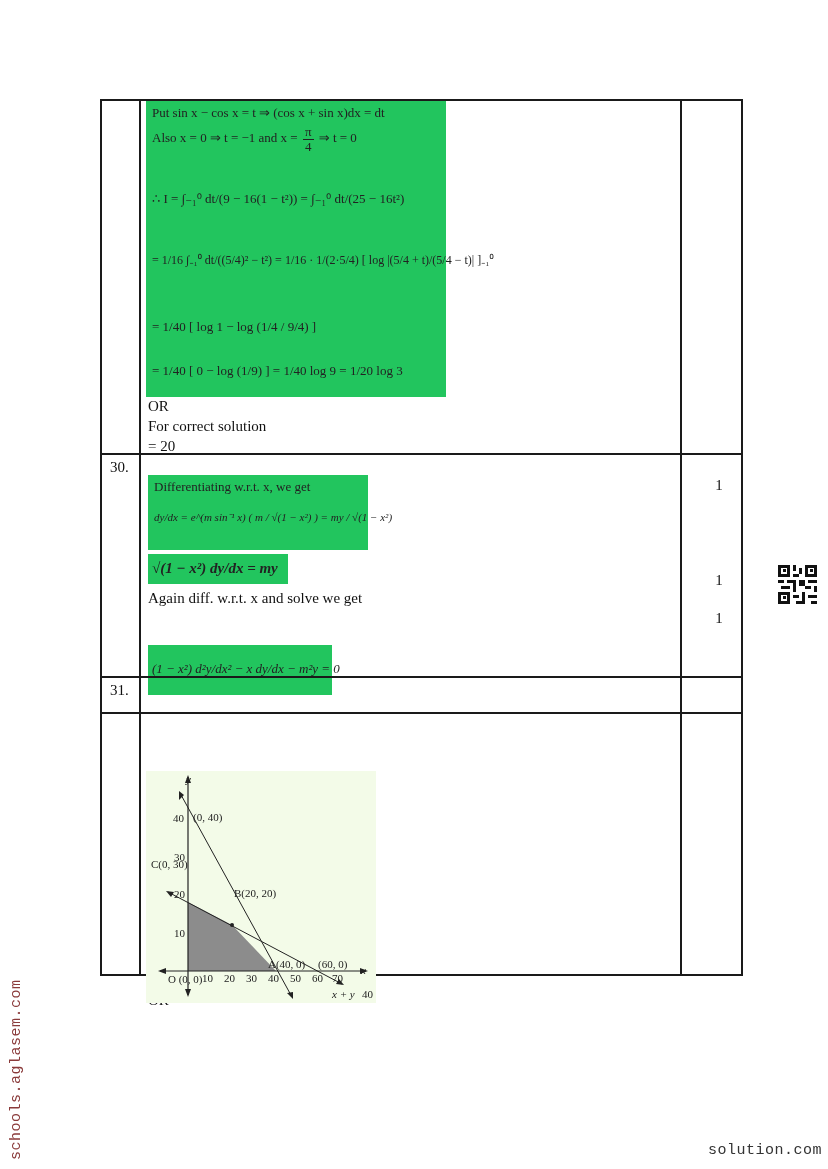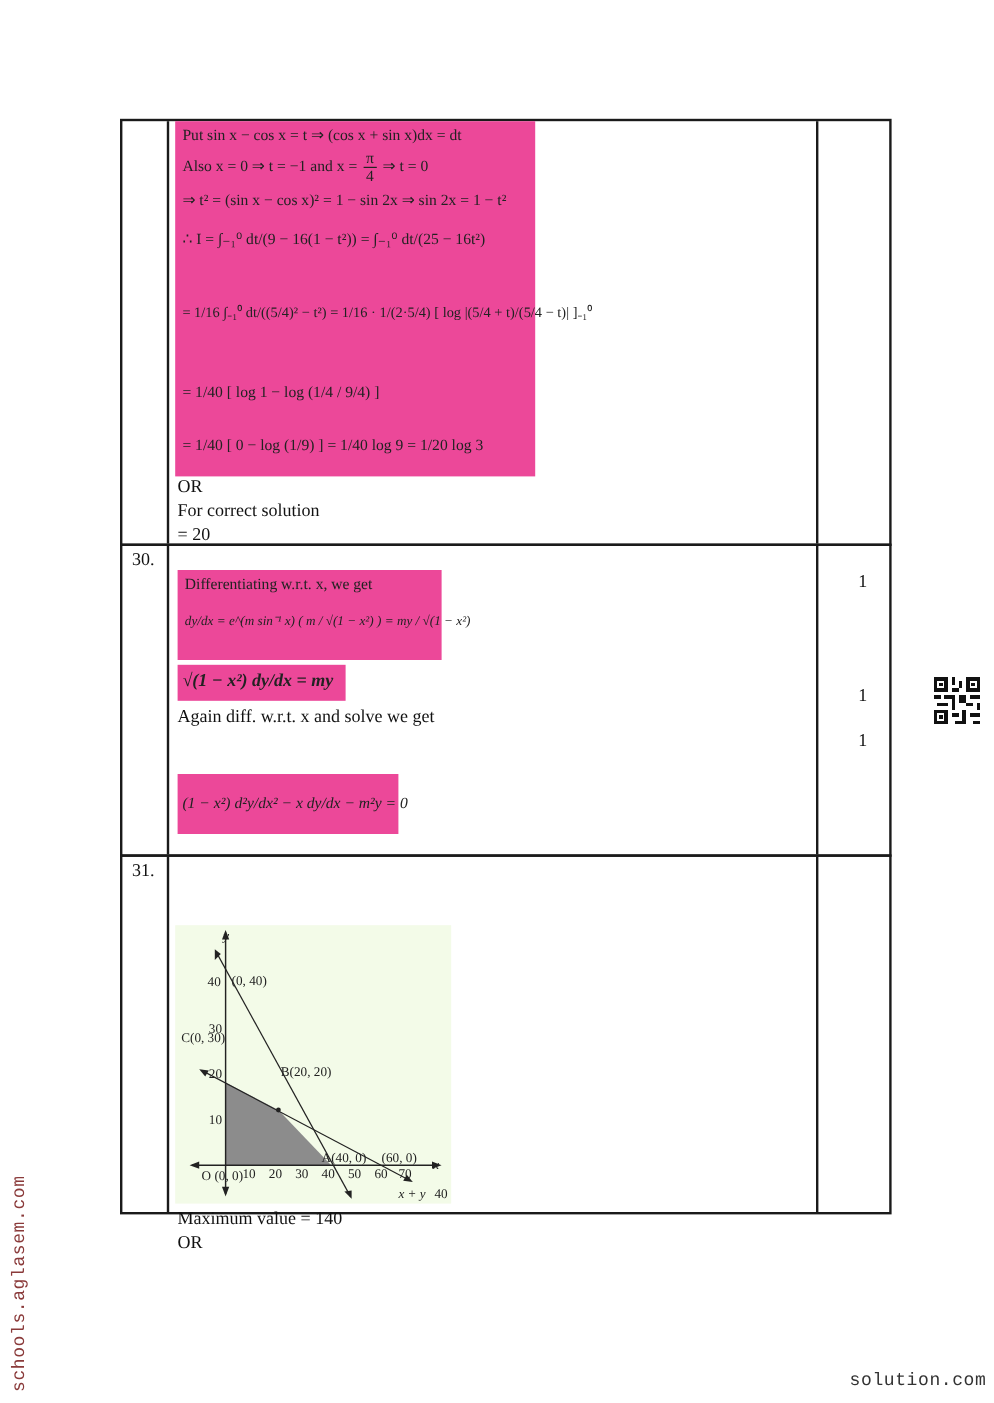--- a/index.html
+++ b/index.html
@@ -2,21 +2,21 @@
 <html><head>
 <meta charset="utf-8">
 <style>
   html, body { margin:0; padding:0; background:#ffffff; }
   body { width:828px; height:1169px; position:relative; overflow:hidden;
          font-family:"Liberation Serif", "DejaVu Serif", serif; color:#111; }
   .row { position:absolute; left:100px; width:643px; border:2px solid #1a1a1a; box-sizing:border-box; }
   .vline { position:absolute; top:0; bottom:0; width:0; border-left:2px solid #1a1a1a; }
   .qnum { position:absolute; left:8px; top:4px; font-size:15px;text-align:right; }
   .marks { position:absolute; left:606px; font-size:15px; width:22px; text-align:center; }
-  .mathbox { position:absolute; background:#ec4899; font-family:"Liberation Serif", serif; color:#222; }
+  .mathbox { position:absolute; background:#22c55e; font-family:"Liberation Serif", serif; color:#222; }
   .text { position:absolute; font-size:15px; line-height:19px; white-space:nowrap;text-align:right; }
   .ml { position:absolute; font-size:13px; white-space:nowrap; font-style:normal; }
   .it { font-style:italic; }
   .frac { display:inline-block; vertical-align:middle; text-align:center; margin:0 2px; }
   .frac .n { display:block; border-bottom:1px solid #222; padding:0 2px; line-height:14px; }
   .frac .d { display:block; line-height:14px; padding:0 2px; }
   .wm-side { position:absolute; left:8px; top:962px; width:20px; height:200px; }
   .wm-side span { position:absolute; left:0; top:0; transform-origin:left top; transform:translate(0,198px) rotate(-90deg);
                   font-family:"Liberation Mono", "DejaVu Sans Mono", monospace; font-size:15px; color:#8a3a3a; white-space:nowrap; letter-spacing:0.5px; }
   .wm-bottom { position:absolute; left:708px; top:1142px; font-family:"Liberation Mono", "DejaVu Sans Mono", monospace; font-size:15px; color:#333; letter-spacing:0.5px; }
@@ -32,21 +32,20 @@
   <div class="vline" style="left:578px;"></div>
   <div class="qnum"></div>
 
   <div class="mathbox" style="left:44px;top:0px;width:300px;height:296px;">
     <div class="ml" style="left:6px;top:4px;">Put sin x − cos x = t ⇒ (cos x + sin x)dx = dt</div>
     <div class="ml" style="left:6px;top:24px;">
       <span>Also x = 0 ⇒ t = −1 and x =</span>
       <span class="frac"><span class="n">π</span><span class="d">4</span></span>
       <span>⇒ t = 0</span>
     </div>
-    <div class="ml" style="left:6px;top:58px;">⇒ t² = (sin x − cos x)² = 1 − sin 2x ⇒ sin 2x = 1 − t²</div>
     <div class="ml" style="left:6px;top:90px;">∴ I = ∫₋₁⁰ dt/(9 − 16(1 − t²)) = ∫₋₁⁰ dt/(25 − 16t²)</div>
     <div class="ml" style="left:6px;top:150px;font-size:12px;text-align:center;">= 1/16 ∫₋₁⁰ dt/((5/4)² − t²) = 1/16 · 1/(2·5/4) [ log |(5/4 + t)/(5/4 − t)| ]₋₁⁰</div>
     <div class="ml" style="left:6px;top:218px;">= 1/40 [ log 1 − log (1/4 / 9/4) ]</div>
     <div class="ml" style="left:6px;top:262px;">= 1/40 [ 0 − log (1/9) ] = 1/40 log 9 = 1/20 log 3</div>
   </div>
 
   <div class="text" style="left:46px;top:296px;">OR</div>
   <div class="text" style="left:46px;top:316px;">For correct solution</div>
   <div class="text" style="left:46px;top:336px;">= 20</div>
 </div>
@@ -66,21 +65,21 @@
   <div class="text" style="left:46px;top:134px;">Again diff. w.r.t. x and solve we get</div>
   <div class="mathbox" style="left:46px;top:190px;width:184px;height:50px;">
     <div class="ml it" style="left:4px;top:16px;">(1 − x²) d²y/dx² − x dy/dx − m²y = 0</div>
   </div>
 
   <div class="marks" style="top:22px;">1</div>
   <div class="marks" style="top:117px;">1</div>
   <div class="marks" style="top:155px;">1</div>
 </div>
 
-<div class="row" style="top:712px;height:300px;">
+<div class="row" style="top:676px;height:300px;">
   <div class="vline" style="left:37px;"></div>
   <div class="vline" style="left:578px;"></div>
   <div class="qnum">31.</div>
   <div class="text" style="left:46px;top:293px;">Maximum value = 140</div>
   <div class="text" style="left:46px;top:313px;">OR</div>
 </div>
 
 <div class="chart">
   <svg width="230" height="232" viewBox="0 0 230 232">
 

